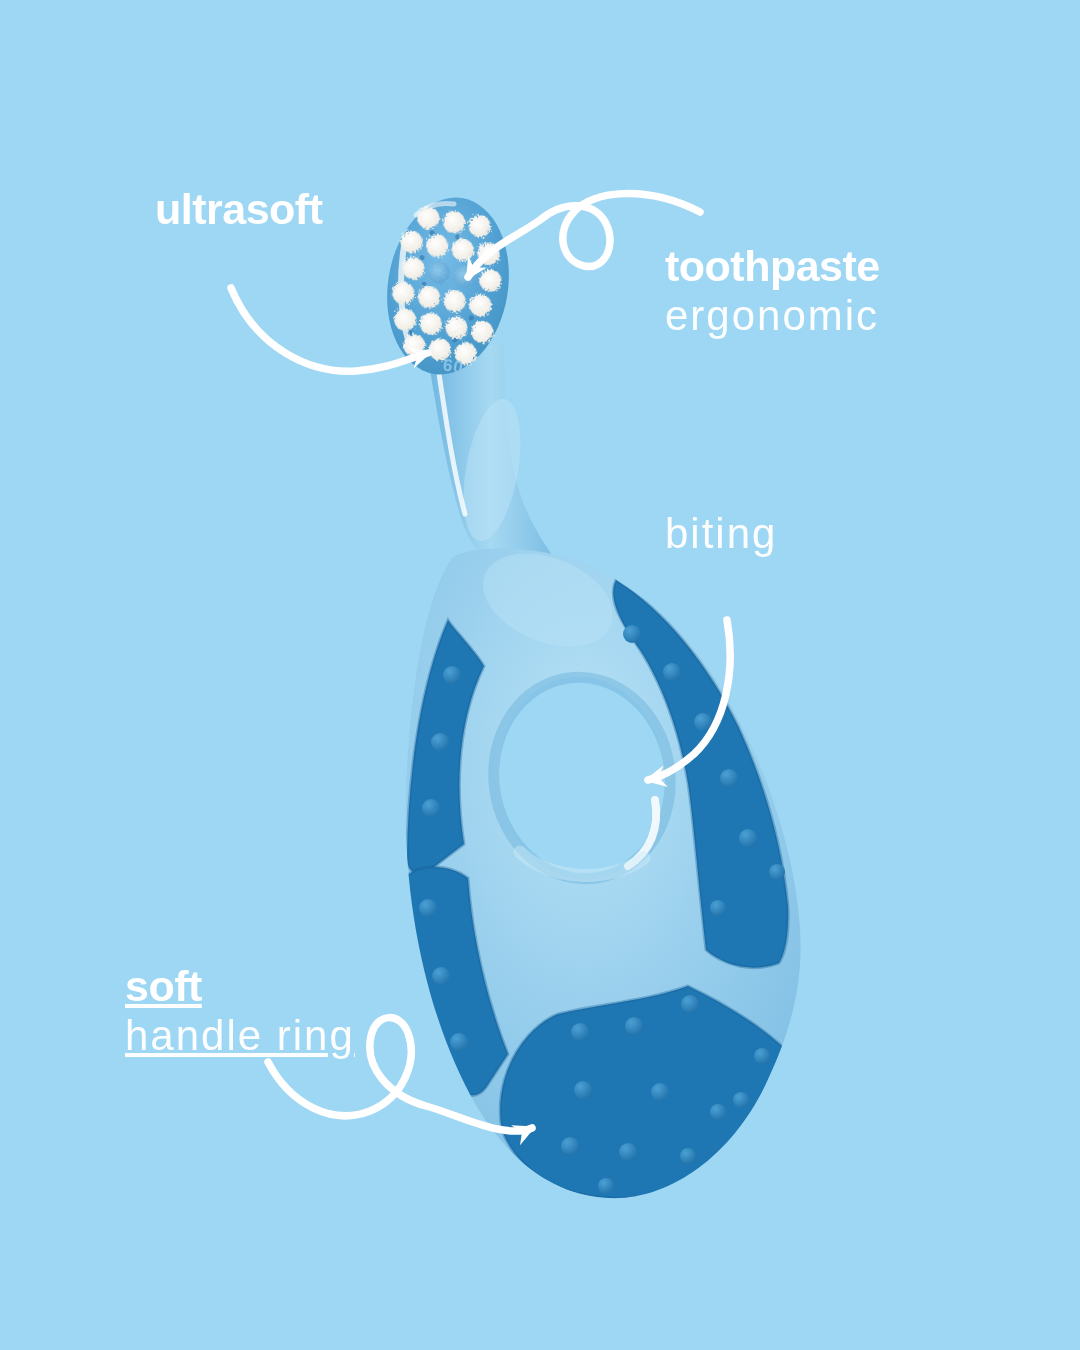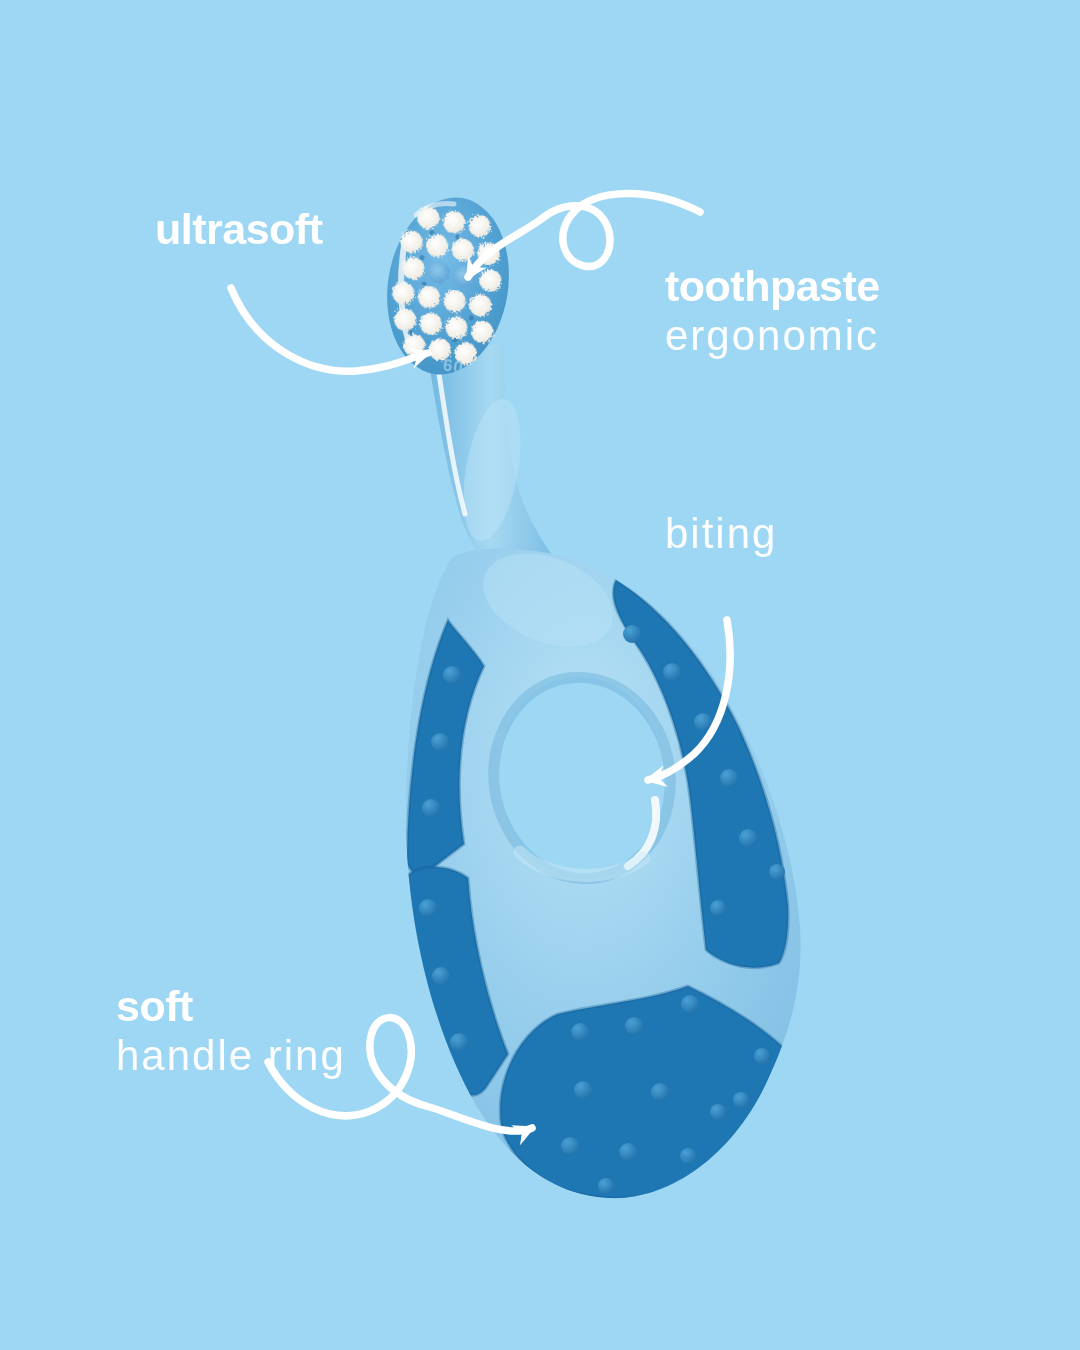--- a/index.html
+++ b/index.html
@@ -15,33 +15,32 @@
     position:absolute;
     color:var(--color-label_text,#ffffff);
     line-height:50px;
     white-space:nowrap;
   }
   .lbl .w-bold{
     display:block;
     font-weight:700;
     font-size:43px;
     letter-spacing:-0.5px;
-    margin-top:20px;
   }
   .lbl .w-light{
     display:block;
     font-weight:300;
     font-size:42px;
     letter-spacing:2px;
     opacity:.97;
   }
   #lbl-bristles   {left:155px; top:184px;}
   #lbl-toothpaste {left:665px; top:241px;}
   #lbl-handle     {left:665px; top:509px;}
-  #lbl-biting     {left:116px; top:961px;}
+  #lbl-biting     {left:125px; top:961px;text-decoration:underline;}
 </style>
 </head>
 <body>
 
 <div class="canvas">
 
   <svg class="scene" viewBox="0 0 1080 1350" aria-hidden="true">
     <defs>
       <radialGradient id="headGrad" cx="0.42" cy="0.36" r="0.85">
         <stop offset="0" style="stop-color:var(--color-head_light,#76bce7)"></stop>

